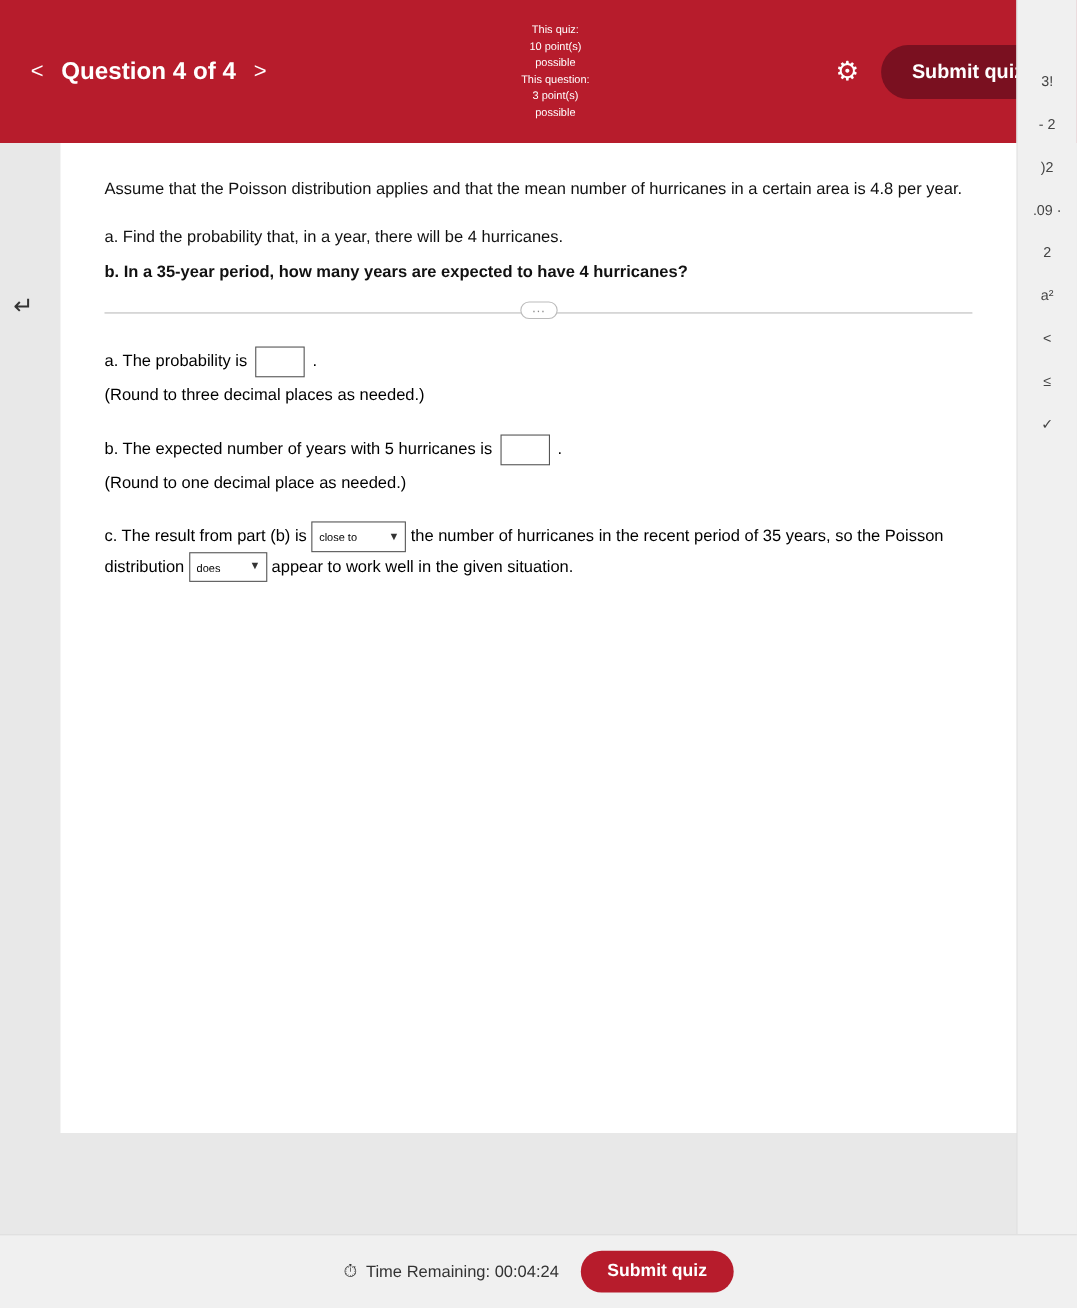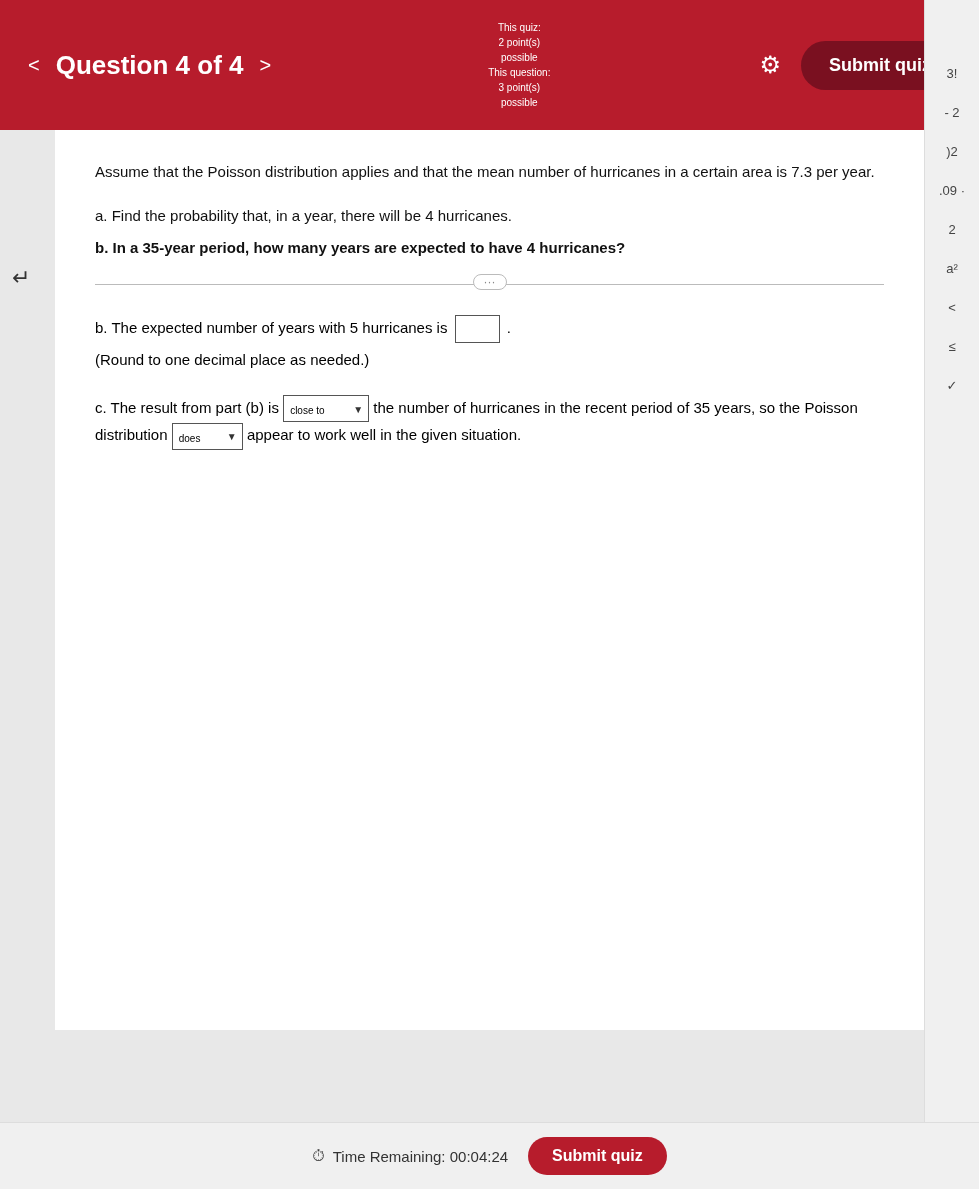--- a/index.html
+++ b/index.html
@@ -33,21 +33,21 @@
     .nav-btn {
       background: none;
       border: none;
       color: white;
       font-size: 20px;
       cursor: pointer;
       padding: 4px 8px;
     }
 
     .question-label {
-      font-size: 26px;
+      font-size: 22px;
       font-weight: bold;
       color: white;
       white-space: nowrap;
     }
 
     .header-center {
       flex: 1;
       text-align: center;
       font-size: 15px;
       line-height: 1.5;
@@ -238,21 +238,21 @@
 <div class="header">
   <div class="nav-arrows">
     <button class="nav-btn">&lt;</button>
     <span class="question-label">Question 4 of 4</span>
     <button class="nav-btn">&gt;</button>
   </div>
 
   <div class="header-center">
     <div class="quiz-info">
       <span>This quiz:</span><br>
-      <span>2 point(s)</span><br>
+      <span>10 point(s)</span><br>
       <span>possible</span><br>
       <span>This</span>
       <span>question:</span><br>
       <span>3 point(s)</span><br>
       <span>possible</span>
     </div>
   </div>
 
   <span class="gear-icon">⚙</span>
 
@@ -269,35 +269,45 @@
   <div class="side-item">2</div>
   <div class="side-item">a²</div>
   <div class="side-item">&lt;</div>
   <div class="side-item">≤</div>
   <div class="side-item">✓</div>
 </div>
 
 <div class="main-content">
 
   <div class="question-text">
-    <p>Assume that the Poisson distribution applies and that the mean number of hurricanes in a certain area is 7.3 per year.</p>
+    <p>Assume that the Poisson distribution applies and that the mean number of hurricanes in a certain area is 4.8 per year.</p>
   </div>
 
   <div class="question-text">
   <p>a. Find the probability that, in a year, there will be 4 hurricanes.</p>
   <p><strong>b. In a 35-year period, how many years are expected to have 4 hurricanes?</strong></p>
 </div>
 
   <div style="position:relative; margin: 24px 0;">
     <hr class="divider-line">
     <span class="divider-dots">···</span>
   </div>
 
   <div class="answer-section">
 
+    <div class="answer-part">
+      <p>
+        <span>a. The probability is</span>
+        <input type="text" class="inline-input" value="" style="">
+        <span>.</span>
+      </p>
+      <p>
+        <span>(Round to three decimal places as needed.)</span>
+      </p>
+    </div>
 
     <div class="answer-part">
       <p>
         <span>b. The expected number of years with 5 hurricanes is</span>
         <input type="text" class="inline-input" value="" style="">
         <span>.</span>
       </p>
       <p>
         <span>(Round to one decimal place as needed.)</span>
       </p>

